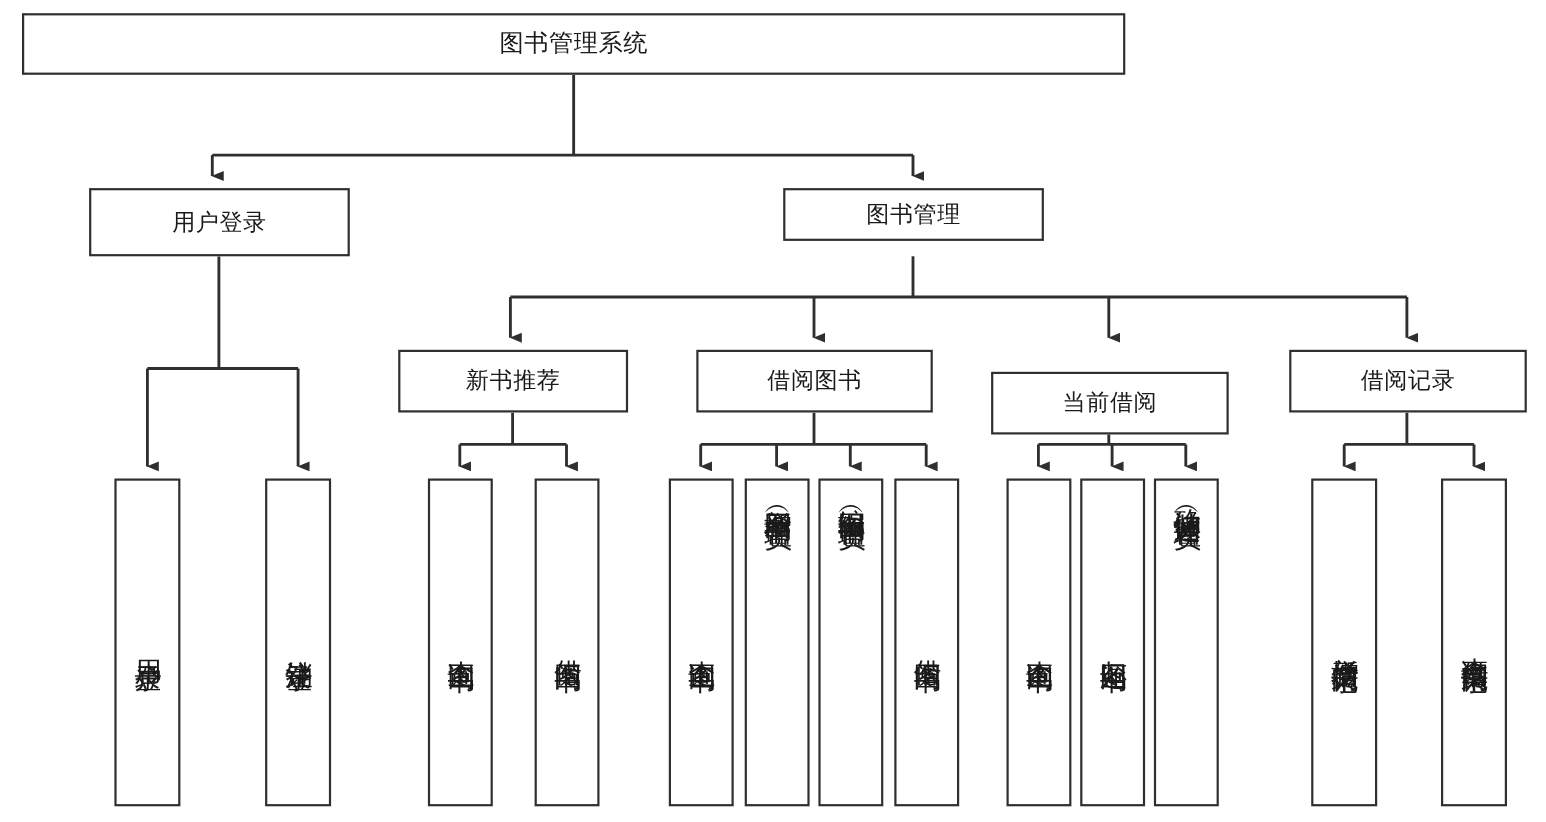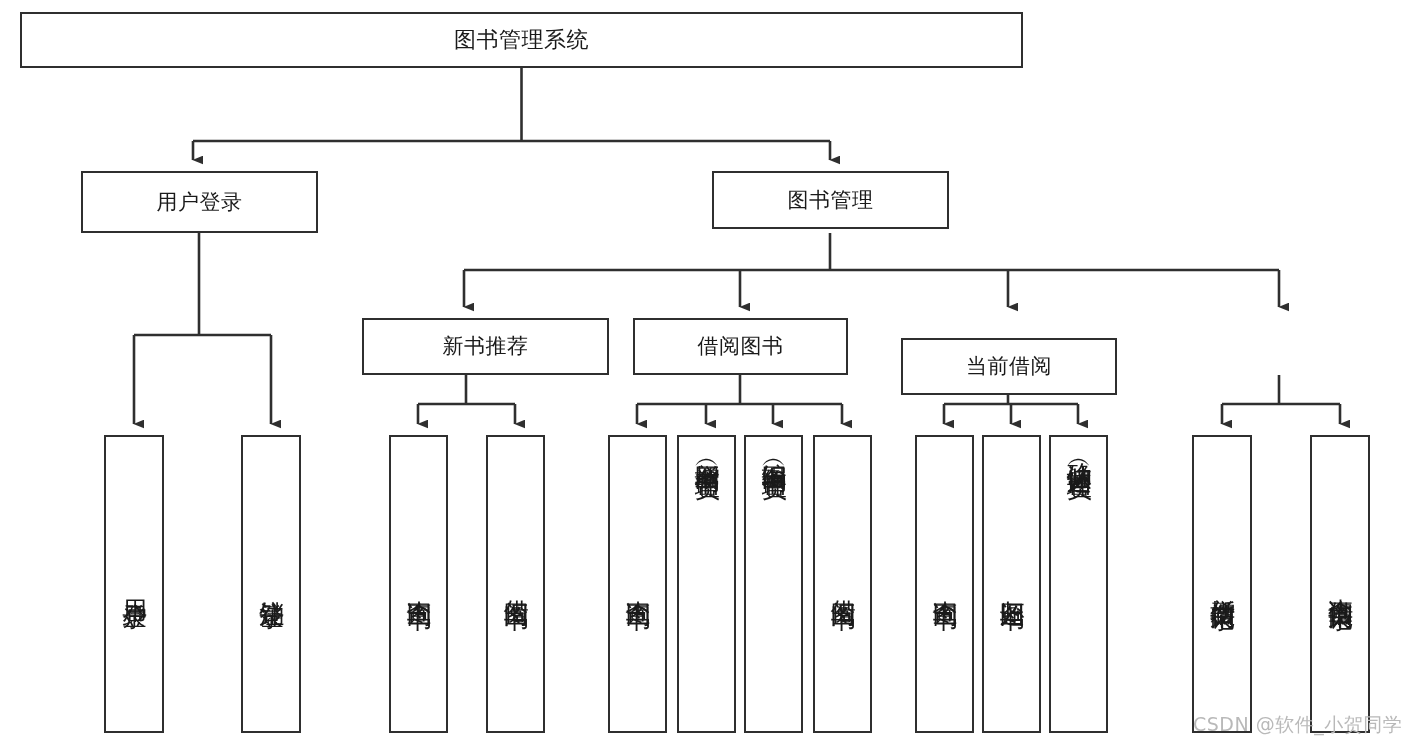--- a/index.html
+++ b/index.html
@@ -134,33 +134,36 @@
     </g>
   </svg>
 
   <div class="node horiz root" style="left:20px; top:12px; width:1003px; height:56px;">
     <span class="label">图书管理系统</span>
   </div>
 
   <div class="node horiz" style="left:81px; top:171px; width:237px; height:62px;">
     <span class="label">用户登录</span>
   </div>
-  <div class="node horiz" style="left:712px; top:171px; width:237px; height:58px;">
+  <div class="node horiz" style="left:712px; top:171px; width:237px; height:48px;">
     <span class="label">图书管理</span>
   </div>
 
-  <div class="node horiz" style="left:362px; top:318px; width:247px; height:57px;">
+  <div class="node horiz" style="left:362px; top:318px; width:209px; height:57px;">
     <span class="label">新书推荐</span>
   </div>
   <div class="node horiz" style="left:633px; top:318px; width:215px; height:57px;">
     <span class="label">借阅图书</span>
   </div>
   <div class="node horiz" style="left:901px; top:338px; width:216px; height:57px;">
     <span class="label">当前借阅</span>
   </div>
+  <div class="node horiz" style="left:1172px; top:318px; width:216px; height:57px;">
+    <span class="label">借阅记录</span>
+  </div>
 
   <div class="node vert mid" style="left:104px; top:435px; width:60px; height:298px;">
     <span class="label">用户登录</span>
   </div>
   <div class="node vert mid" style="left:241px; top:435px; width:60px; height:298px;">
     <span class="label">注销登录</span>
   </div>
 
   <div class="node vert mid" style="left:389px; top:435px; width:59px; height:298px;">
     <span class="label">查询图书</span>
@@ -192,15 +195,14 @@
     <span class="label">确认归还（管理员）</span>
   </div>
 
   <div class="node vert mid" style="left:1192px; top:435px; width:60px; height:298px;">
     <span class="label">新增借阅记录</span>
   </div>
   <div class="node vert mid" style="left:1310px; top:435px; width:60px; height:298px;">
     <span class="label">查询借阅记录</span>
   </div>
 
-  <div class="watermark" style="left:1193px; top:712px;">CSDN @软件_小贺同学</div>
 
 </div>
 
 </body></html>

